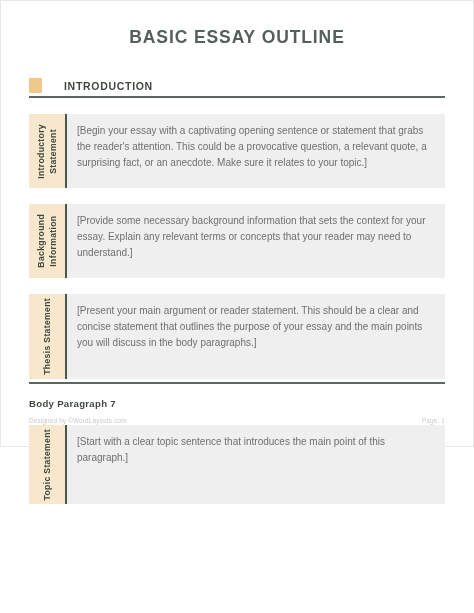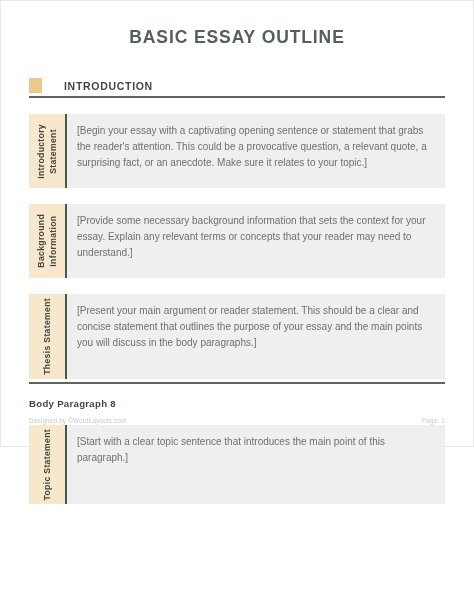--- a/index.html
+++ b/index.html
@@ -177,21 +177,21 @@
         </div>
         <div class="field-body">
           <p class="field-text">[Present your main argument or reader statement. This should be a clear and concise statement that outlines the purpose of your essay and the main points you will discuss in the body paragraphs.]</p>
         </div>
       </div>
     </div>
 
     <div>
       <div class="section-rule"></div>
 
-      <div class="sub-heading">Body Paragraph 8</div>
+      <div class="sub-heading">Body Paragraph 7</div>
 
       <div class="field-block">
         <div class="field-tab">
           <span class="field-tab-label">Topic Statement</span>
         </div>
         <div class="field-body">
           <p class="field-text">[Start with a clear topic sentence that introduces the main point of this paragraph.]</p>
         </div>
       </div>
     </div>

